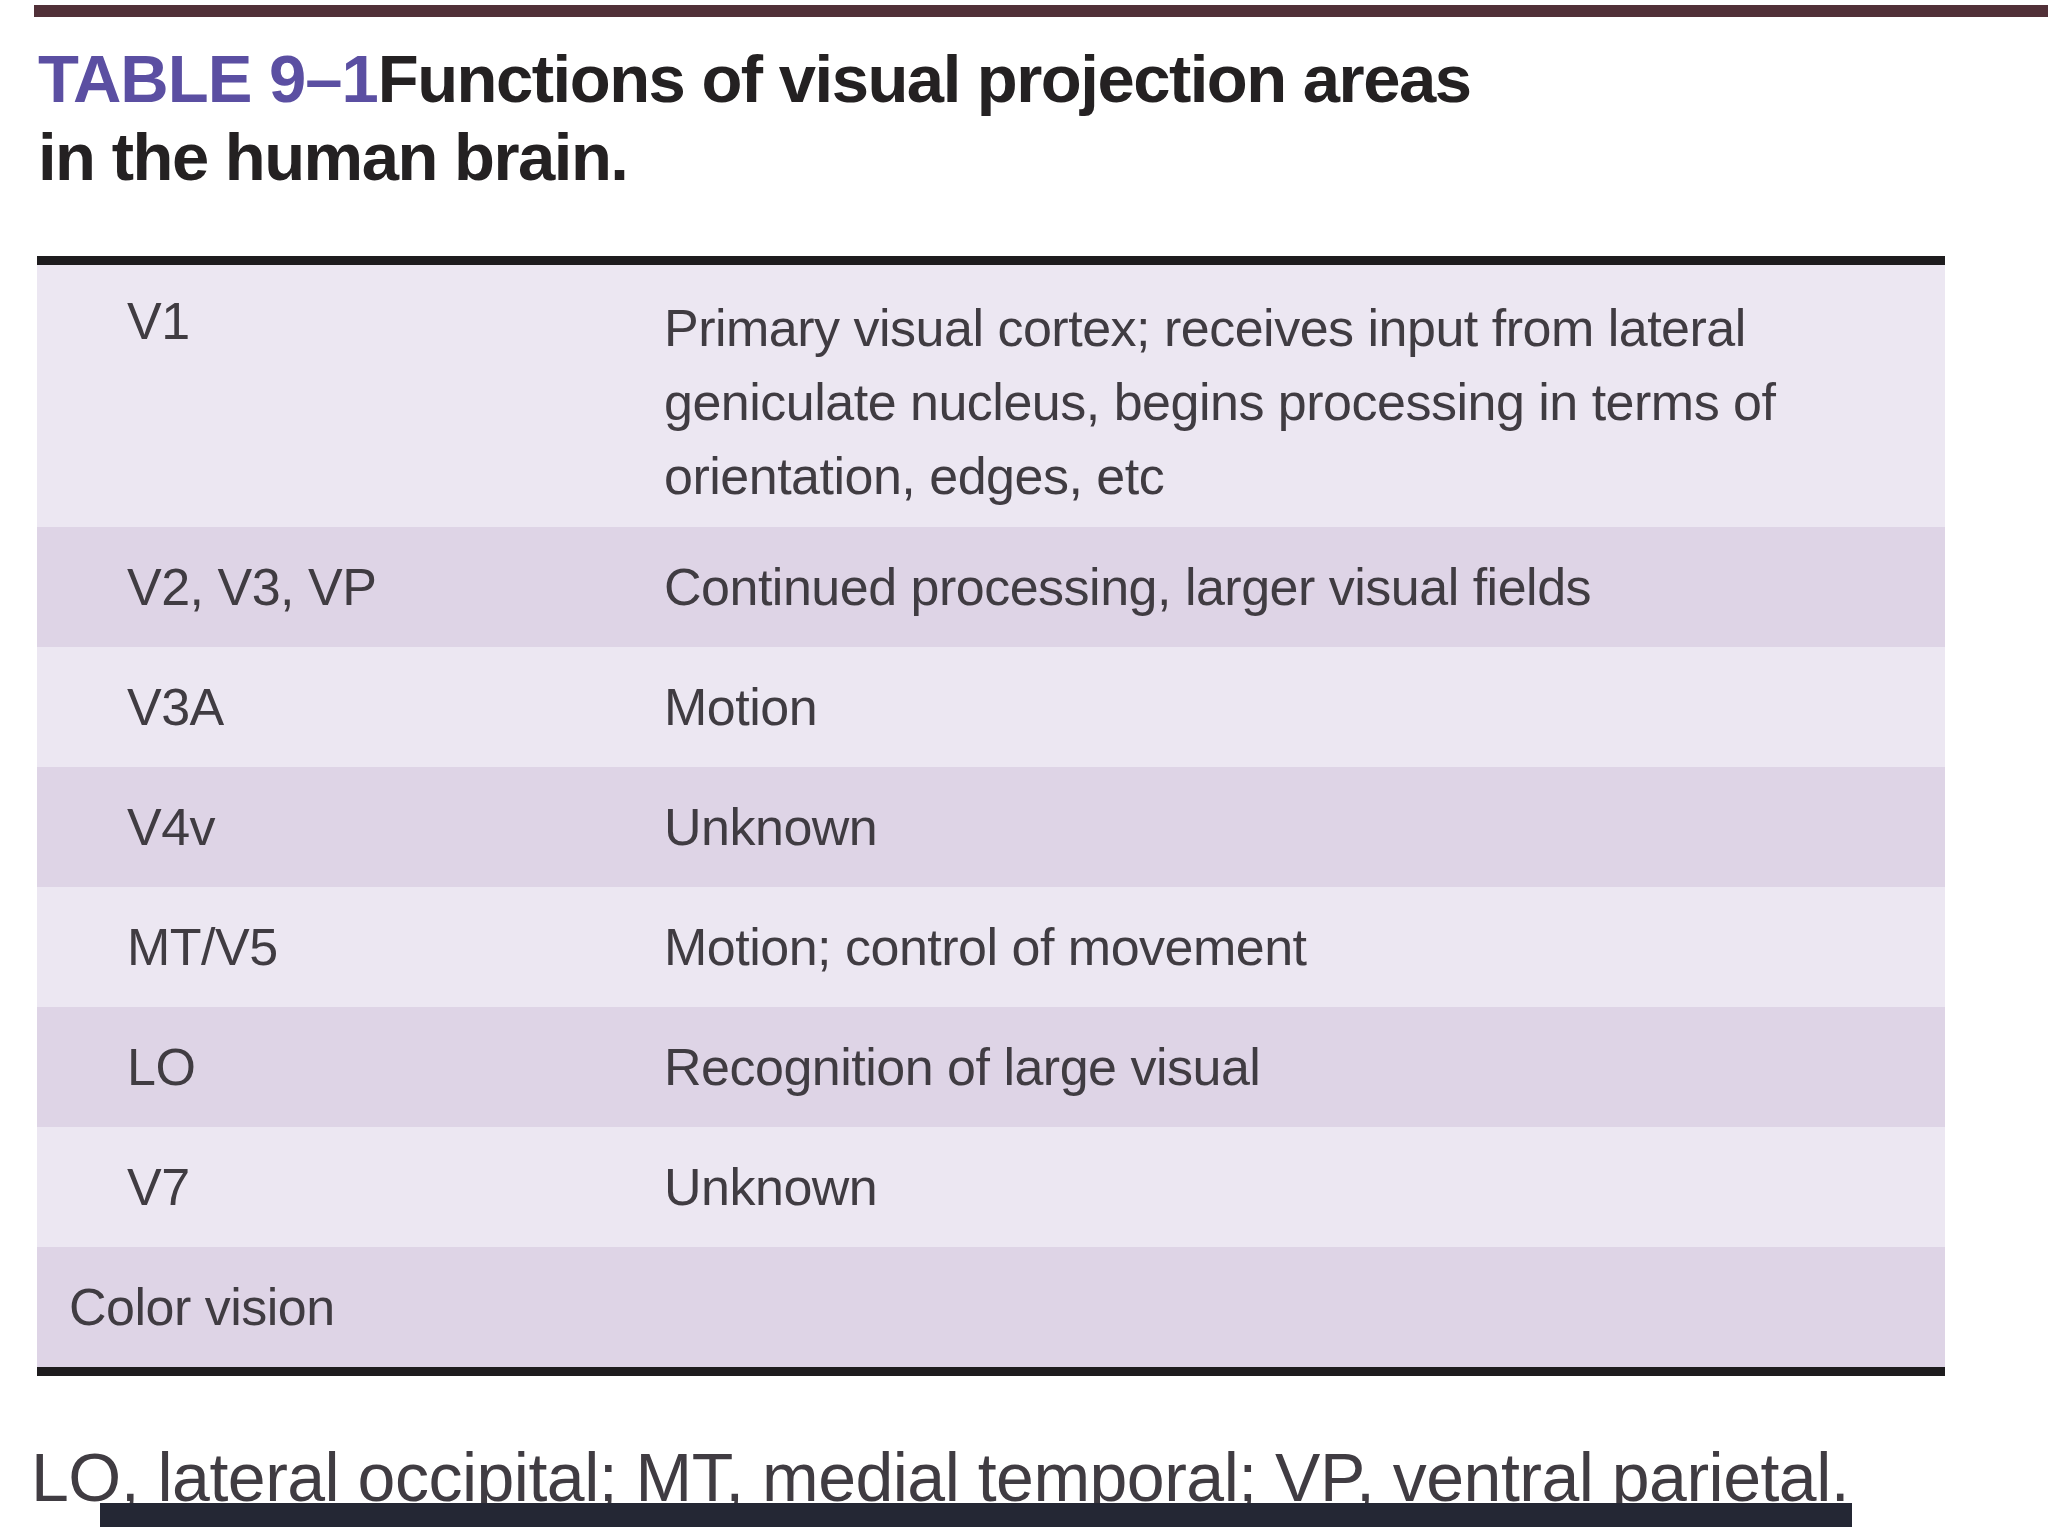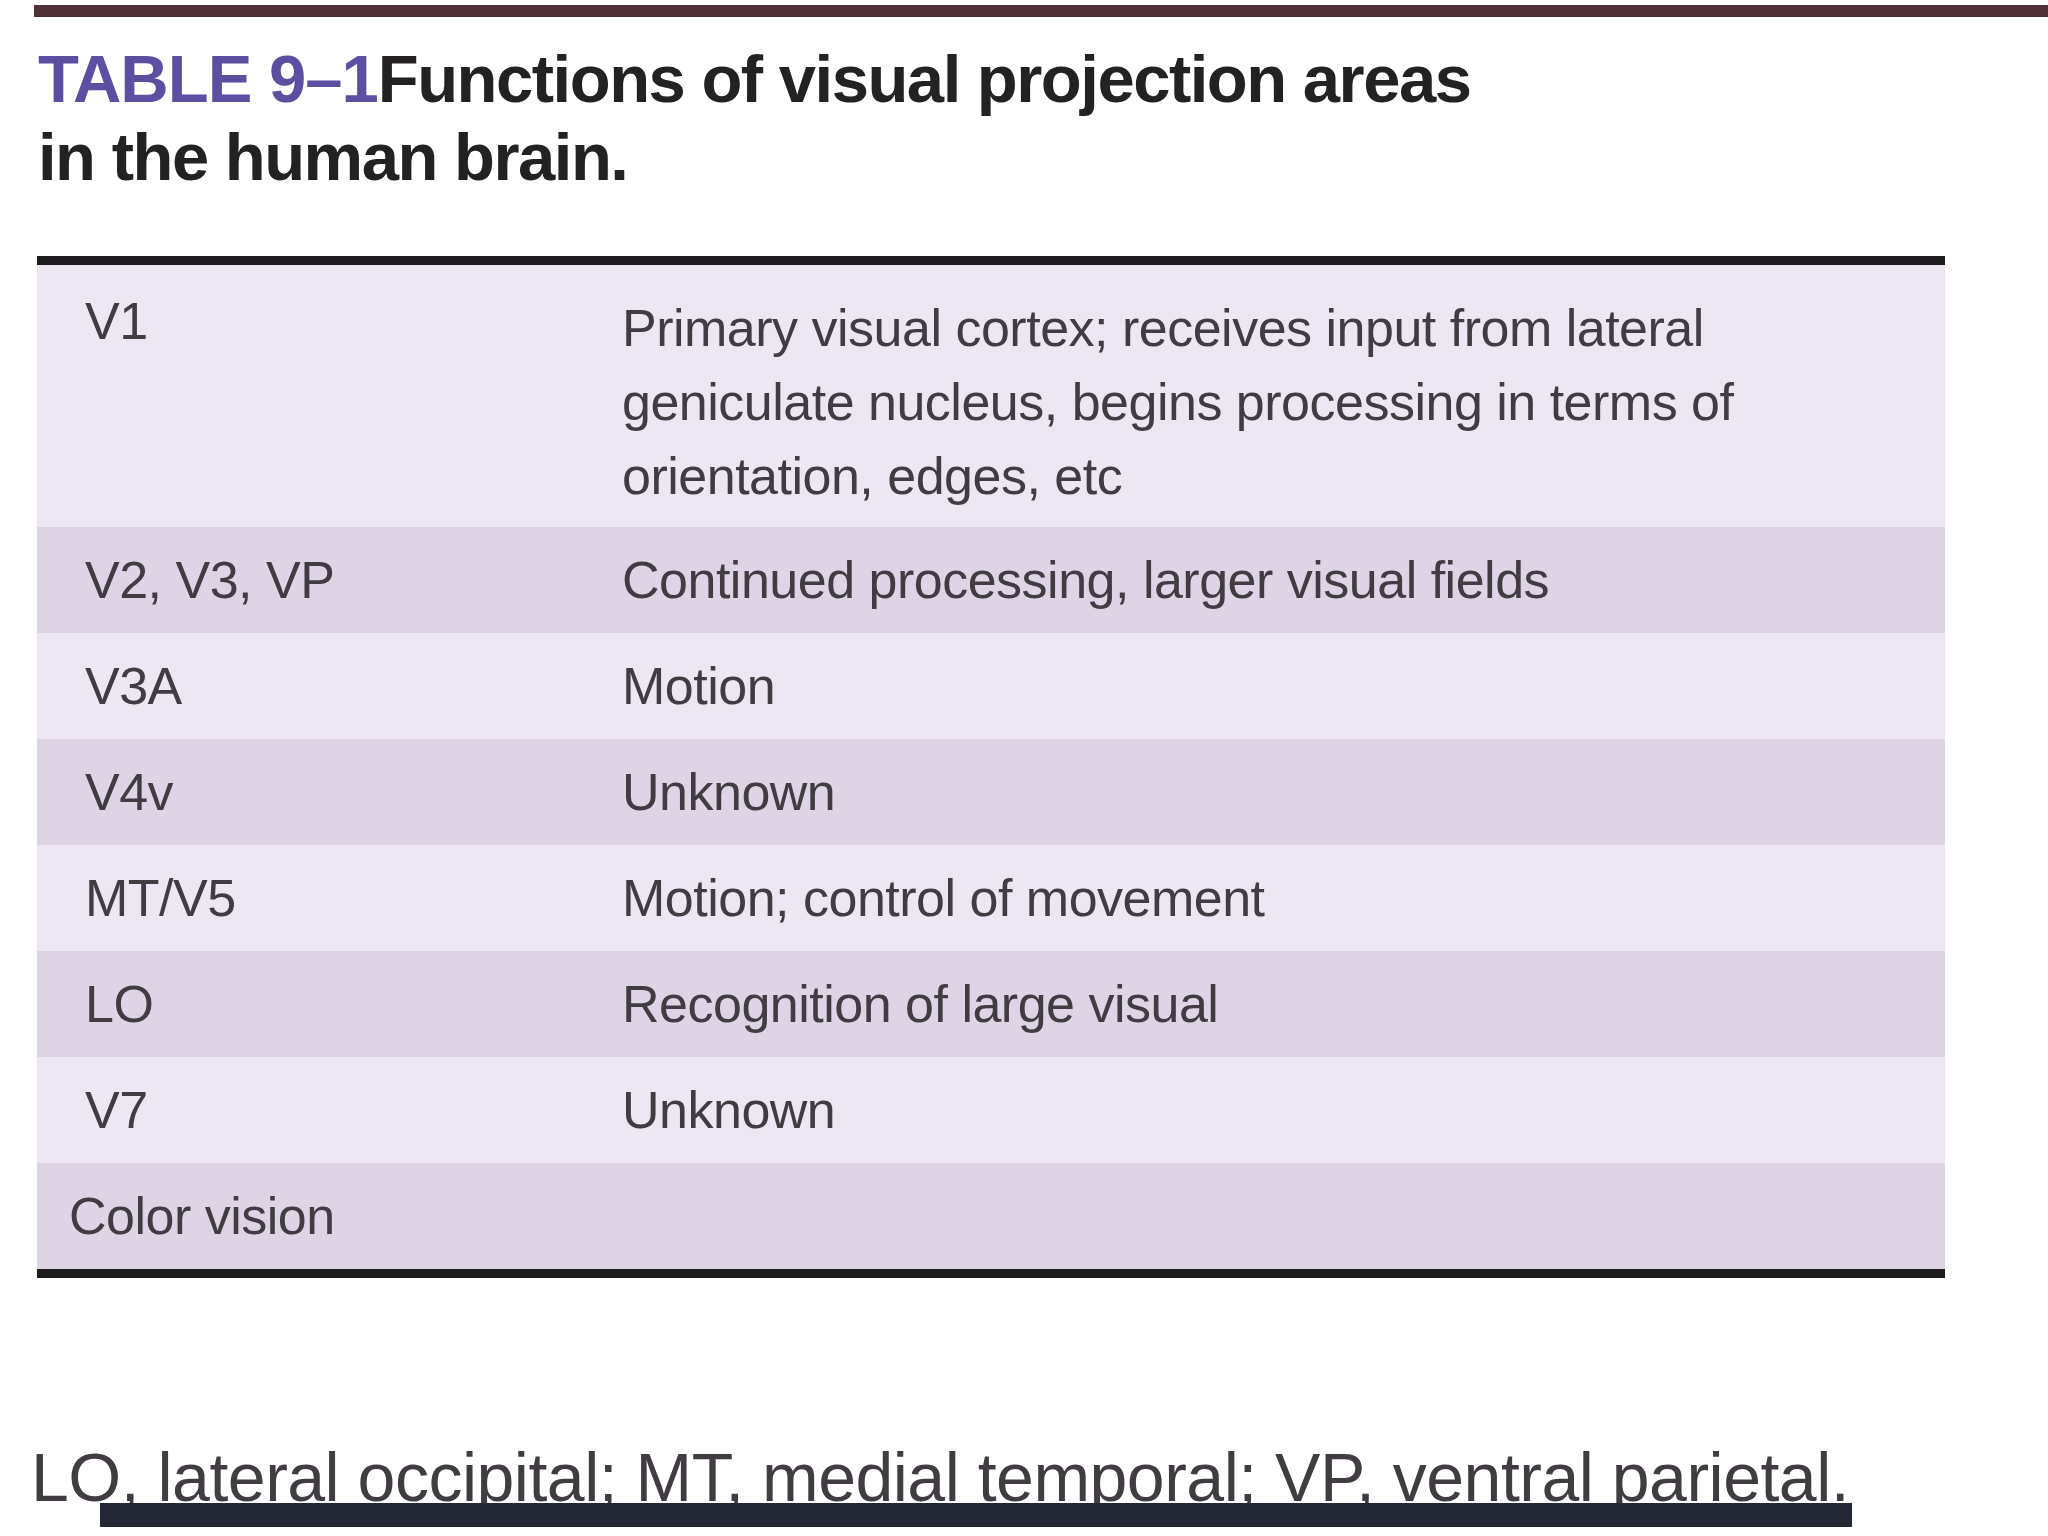--- a/index.html
+++ b/index.html
@@ -29,24 +29,24 @@
   .title-label{color:var(--accent,#5b4fa2);letter-spacing:-1px;}
   
   .vtable{
     position:absolute;left:37px;top:256px;width:1908px;
     border-top:9px solid var(--rule,#1e1c1e);
     border-bottom:9px solid var(--rule,#1e1c1e);
   }
   .row{display:flex;align-items:center;font-size:52px;letter-spacing:-0.5px;color:var(--text,#403c42);}
   .row.light{background:var(--row-light,#ece7f2);}
   .row.dark{background:var(--row-dark,#ded4e6);}
-  .row{height:106px;}
+  .row{height:120px;}
   .row.first{height:262px;align-items:flex-start;}
   .row.first .cell{padding-top:26px;}
-  .cell.area{flex:0 0 505px;padding-left:48px;box-sizing:content-box;}
+  .cell.area{flex:0 0 505px;padding-left:90px;box-sizing:content-box;}
   .cell.func{flex:0 1 auto;width:1290px;line-height:74px;padding-right:30px;margin-left:32px;}
   
   .footnote{
     position:absolute;left:31px;top:1438px;width:1960px;
     font-size:68px;letter-spacing:-0.5px;color:var(--text,#403c42);
   }
 </style>
 </head>
 <body>
 

